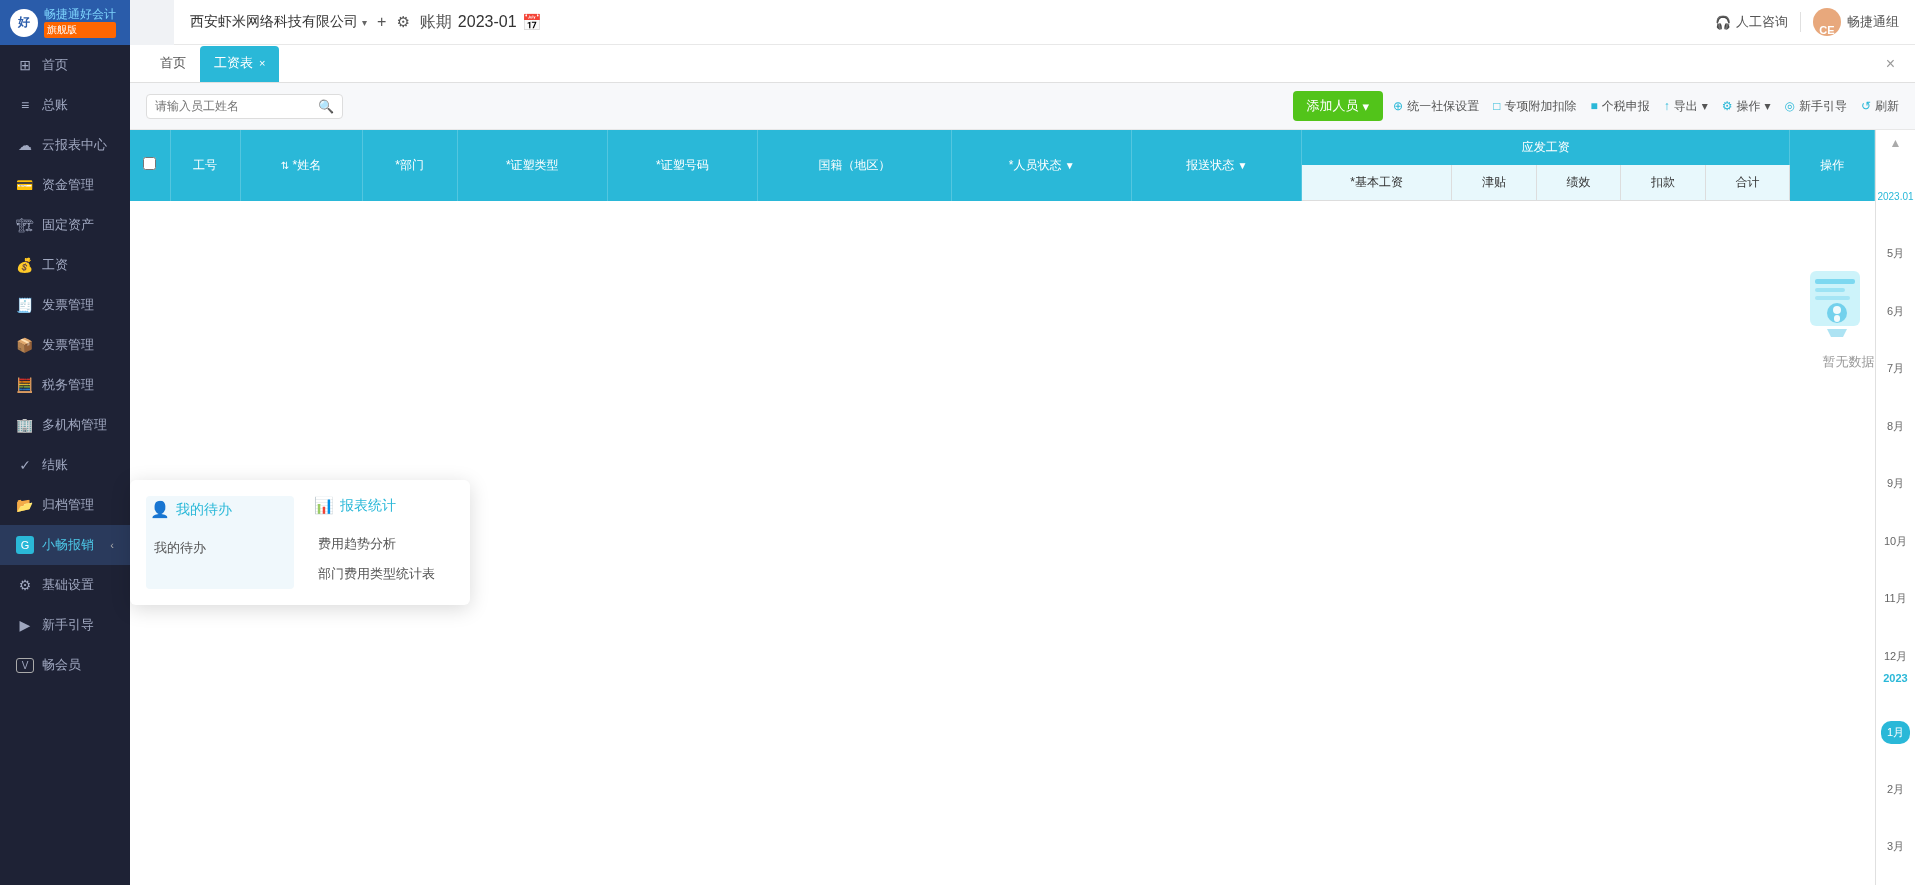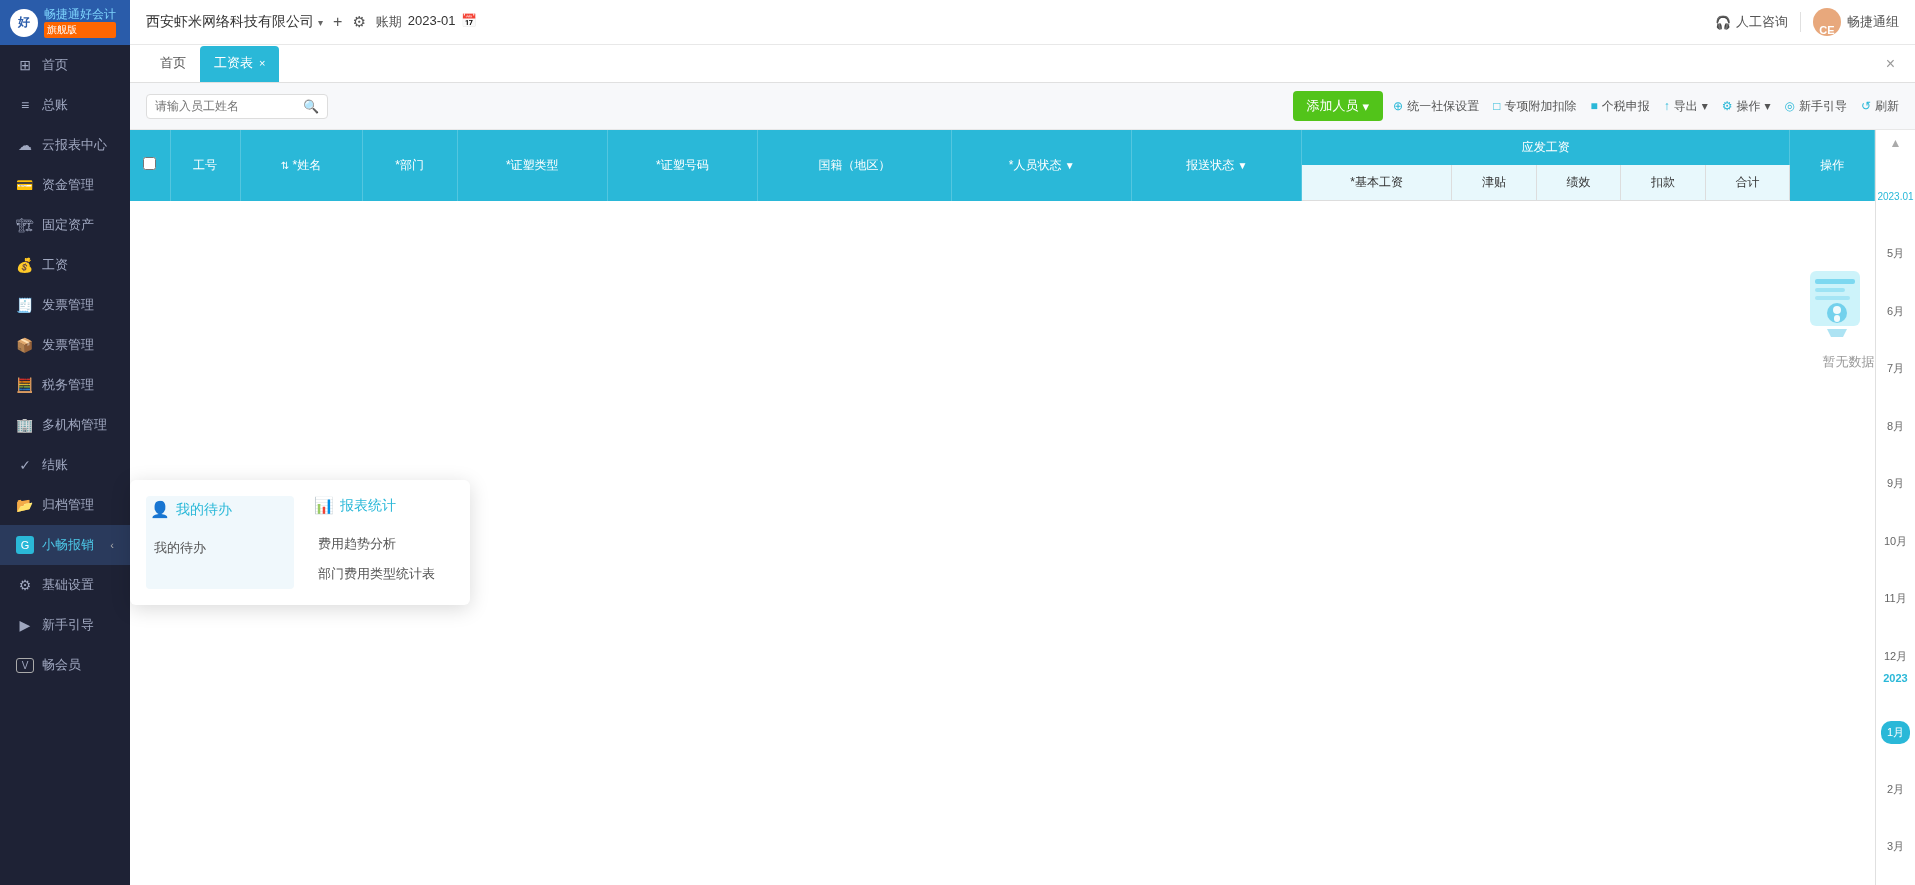--- a/index.html
+++ b/index.html
@@ -63,20 +63,21 @@
 
     
     .header {
       background: #fff;
       height: 45px;
       display: flex;
       align-items: center;
       padding: 0 16px;
       border-bottom: 1px solid #e8e8e8;
       gap: 10px;
+      margin-left: 44px;
     }
     .company-name {
       font-size: 14px;
       color: #333;
       font-weight: 500;
       display: flex;
       align-items: center;
       gap: 4px;
       cursor: pointer;
     }
@@ -89,21 +90,21 @@
     }
     .header-btn {
       display: flex;
       align-items: center;
       gap: 4px;
       color: #555;
       cursor: pointer;
       font-size: 13px;
     }
     .header-divider { width: 1px; height: 20px; background: #e0e0e0; }
-    .period-info { display: flex; gap: 6px; font-size: 13px; color: #555; }
+    .period-info { display: flex; align-items: center; gap: 6px; font-size: 16px; color: #555; }
     .add-icon { color: #555; font-size: 16px; cursor: pointer; }
     .settings-icon { font-size: 15px; cursor: pointer; color: #555; }
 
     
     .tabs-bar {
       background: #fff;
       border-bottom: 1px solid #e0e0e0;
       display: flex;
       align-items: center;
       padding: 0 16px;
@@ -142,21 +143,21 @@
       gap: 10px;
       border-bottom: 1px solid #e8e8e8;
     }
     .search-box {
       display: flex;
       align-items: center;
       border: 1px solid #ddd;
       border-radius: 4px;
       padding: 4px 8px;
       background: #fff;
-      gap: 8px;
+      gap: 23px;
     }
     .search-box input {
       border: none;
       outline: none;
       font-size: 12px;
       width: 140px;
       color: #333;
     }
     .add-people-btn {
       background: #52c41a;

